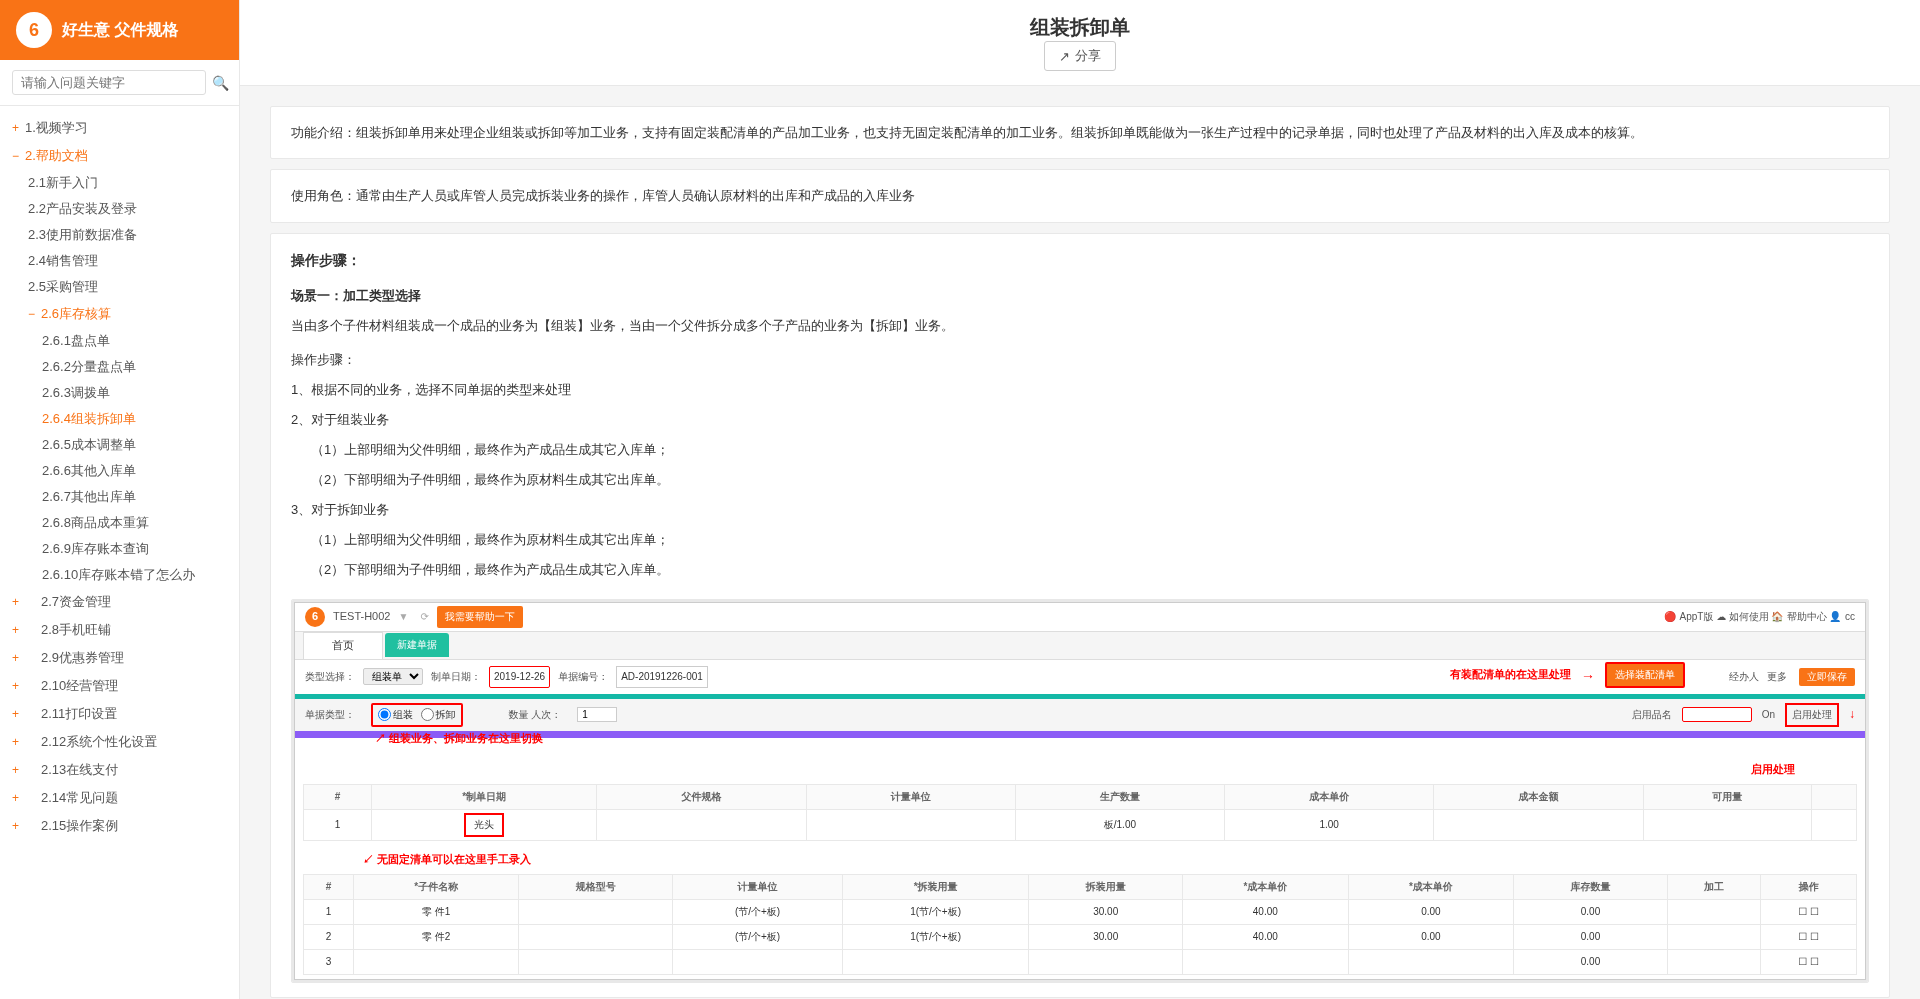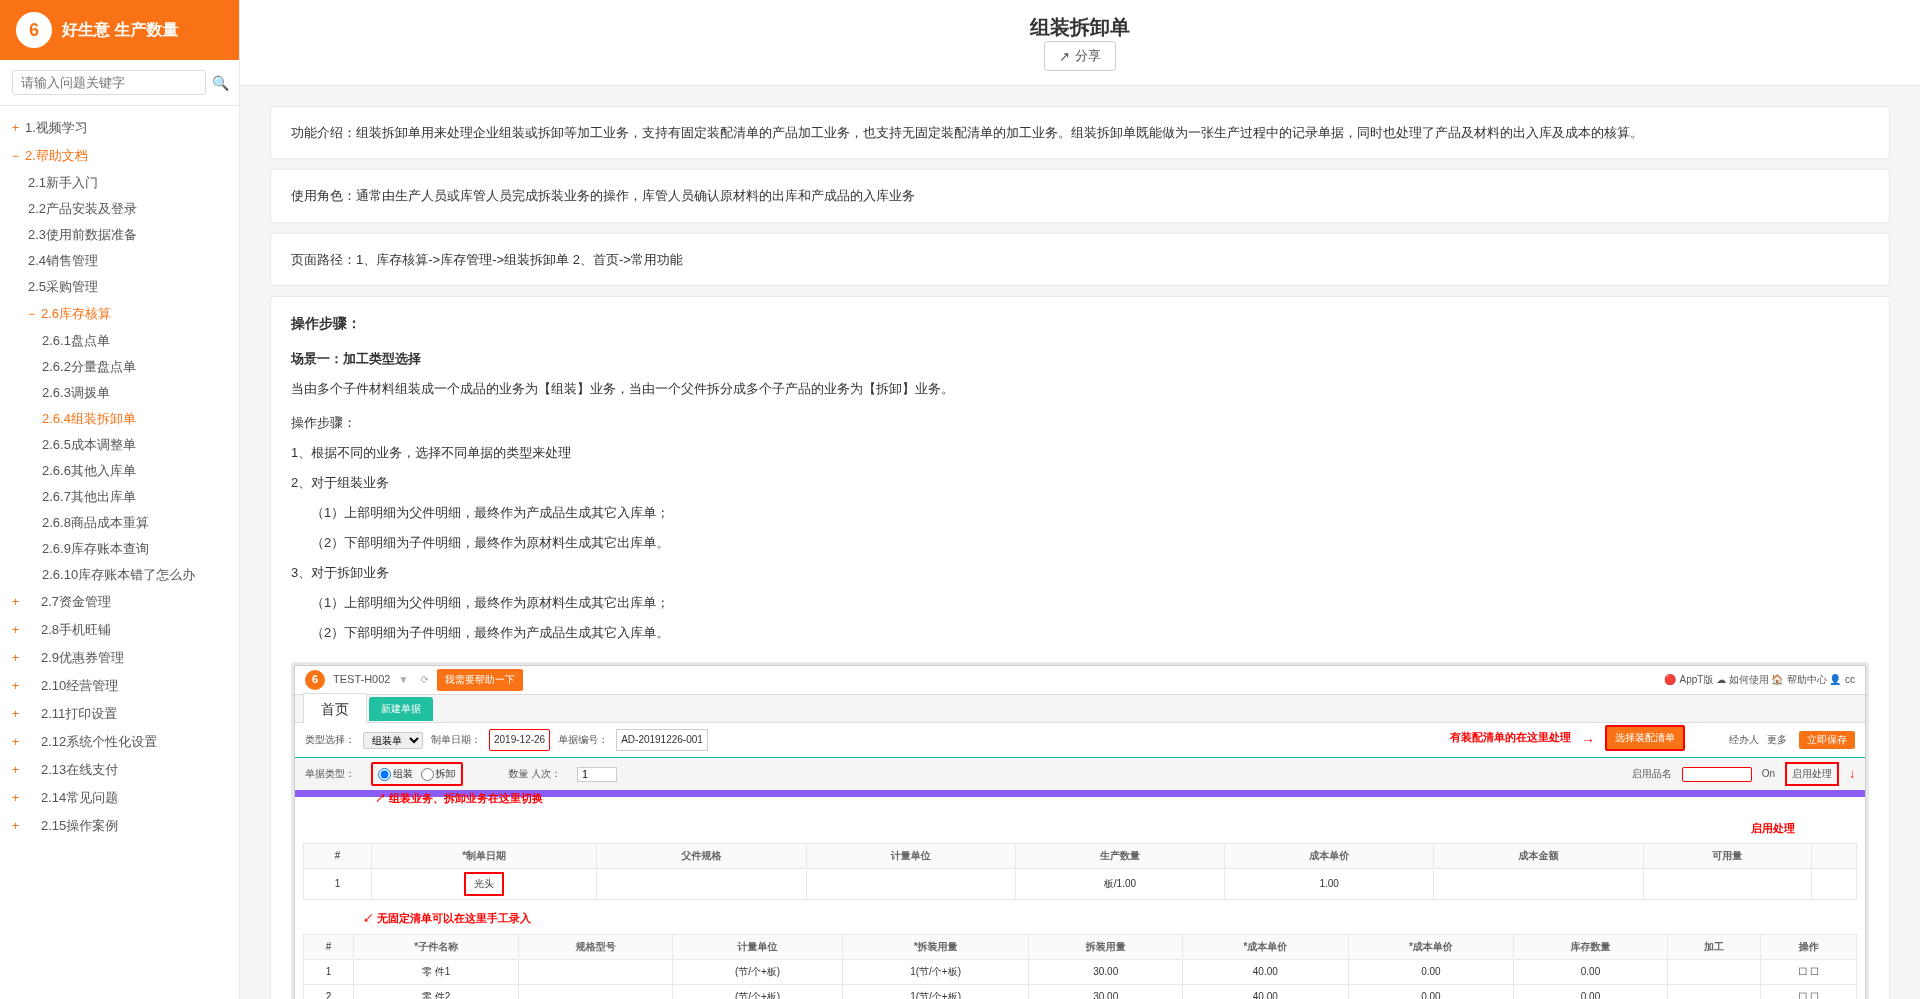--- a/index.html
+++ b/index.html
@@ -174,21 +174,21 @@
     }
   </style>
 </head>
 <body>
 
 <div id="sidebar">
   <div id="sidebar-header">
     <div id="logo-circle">
       <span>6</span>
     </div>
-    <span id="site-title">好生意 生产数量</span>
+    <span id="site-title">好生意 父件规格</span>
   </div>
   <div id="search-area">
     <input id="search-input" type="text" placeholder="请输入问题关键字" style="">
     <button id="search-icon-btn">🔍</button>
   </div>
   <div id="nav-tree">
 
     <div class="nav-section">
       <span class="plus-icon">+</span>
       <span>1.视频学习</span>
@@ -272,23 +272,20 @@
   <div id="content-area">
 
     <div class="info-block">
       <span>功能介绍：组装拆卸单用来处理企业组装或拆卸等加工业务，支持有固定装配清单的产品加工业务，也支持无固定装配清单的加工业务。组装拆卸单既能做为一张生产过程中的记录单据，同时也处理了产品及材料的出入库及成本的核算。</span>
     </div>
 
     <div class="info-block">
       <span>使用角色：通常由生产人员或库管人员完成拆装业务的操作，库管人员确认原材料的出库和产成品的入库业务</span>
     </div>
 
-    <div class="info-block">
-      <span>页面路径：1、库存核算-&gt;库存管理-&gt;组装拆卸单  2、首页-&gt;常用功能</span>
-    </div>
 
     <div class="info-block">
       <div class="section-title">操作步骤：</div>
       <div class="step-content">
         <p><strong>场景一：加工类型选择</strong></p>
         <p style="margin-bottom:8px;">当由多个子件材料组装成一个成品的业务为【组装】业务，当由一个父件拆分成多个子产品的业务为【拆卸】业务。</p>
         <p>操作步骤：</p>
         <p>1、根据不同的业务，选择不同单据的类型来处理</p>
         <p>2、对于组装业务</p>
         <p class="indent-1">（1）上部明细为父件明细，最终作为产成品生成其它入库单；</p>
@@ -306,25 +303,25 @@
               <span style="background:#f97316; color:#fff; width:20px; height:20px; border-radius:50%; display:inline-flex; align-items:center; justify-content:center; font-weight:bold; font-size:11px;">6</span>
               <span style="color:#555; font-size:11px;">TEST-H002</span>
               <span style="color:#aaa; font-size:10px;">▼</span>
               <span style="color:#aaa; font-size:10px; margin-left:4px;">⟳</span>
               <span style="background:#f97316; color:#fff; padding:2px 8px; border-radius:2px; font-size:10px;">我需要帮助一下</span>
               <span style="flex:1;"></span>
               <span style="font-size:10px; color:#555;">🔴 AppT版  ☁ 如何使用  🏠 帮助中心  👤 cc</span>
             </div>
 
             <div style="background:#f5f5f5; border-bottom:1px solid #ddd; padding:0 8px; display:flex; align-items:center; gap:2px; font-size:11px; height:28px;">
-              <span style="background:#fff; border:1px solid #ddd; border-bottom:none; padding:3px 17px; font-size:14px; color:#333;">首页</span>
+              <span style="background:#fff; border:1px solid #ddd; border-bottom:none; padding:3px 28px; font-size:11px; color:#333;">首页</span>
               <span style="background:#20c0a0; color:#fff; border-radius:3px 3px 0 0; padding:3px 12px; font-size:10px;text-align:center;">新建单据</span>
             </div>
 
-            <div style="background:#fff; padding:6px 10px; display:flex; align-items:center; gap:8px; border-bottom:1px solid #14b8a6; flex-wrap:wrap; position:relative;">
+            <div style="background:#fff; padding:6px 10px; display:flex; align-items:center; gap:8px; border-bottom:5px solid #14b8a6; flex-wrap:wrap; position:relative;">
 
               <span style="font-size:10px; color:#555;">类型选择：</span>
               <select style="font-size:10px; border:1px solid #ccc; padding:1px 4px; border-radius:2px;">
                 <option>组装单</option>
                 <option>拆卸单</option>
               </select>
               <span style="font-size:10px; color:#555;">制单日期：</span>
               <span style="font-size:10px; border:1px solid red; padding:1px 4px; border-radius:2px; color:#333;">2019-12-26</span>
               <span style="font-size:10px; color:#555;">单据编号：</span>
               <span style="font-size:10px; color:#333; border:1px solid #ccc; padding:1px 4px;">AD-20191226-001</span>

